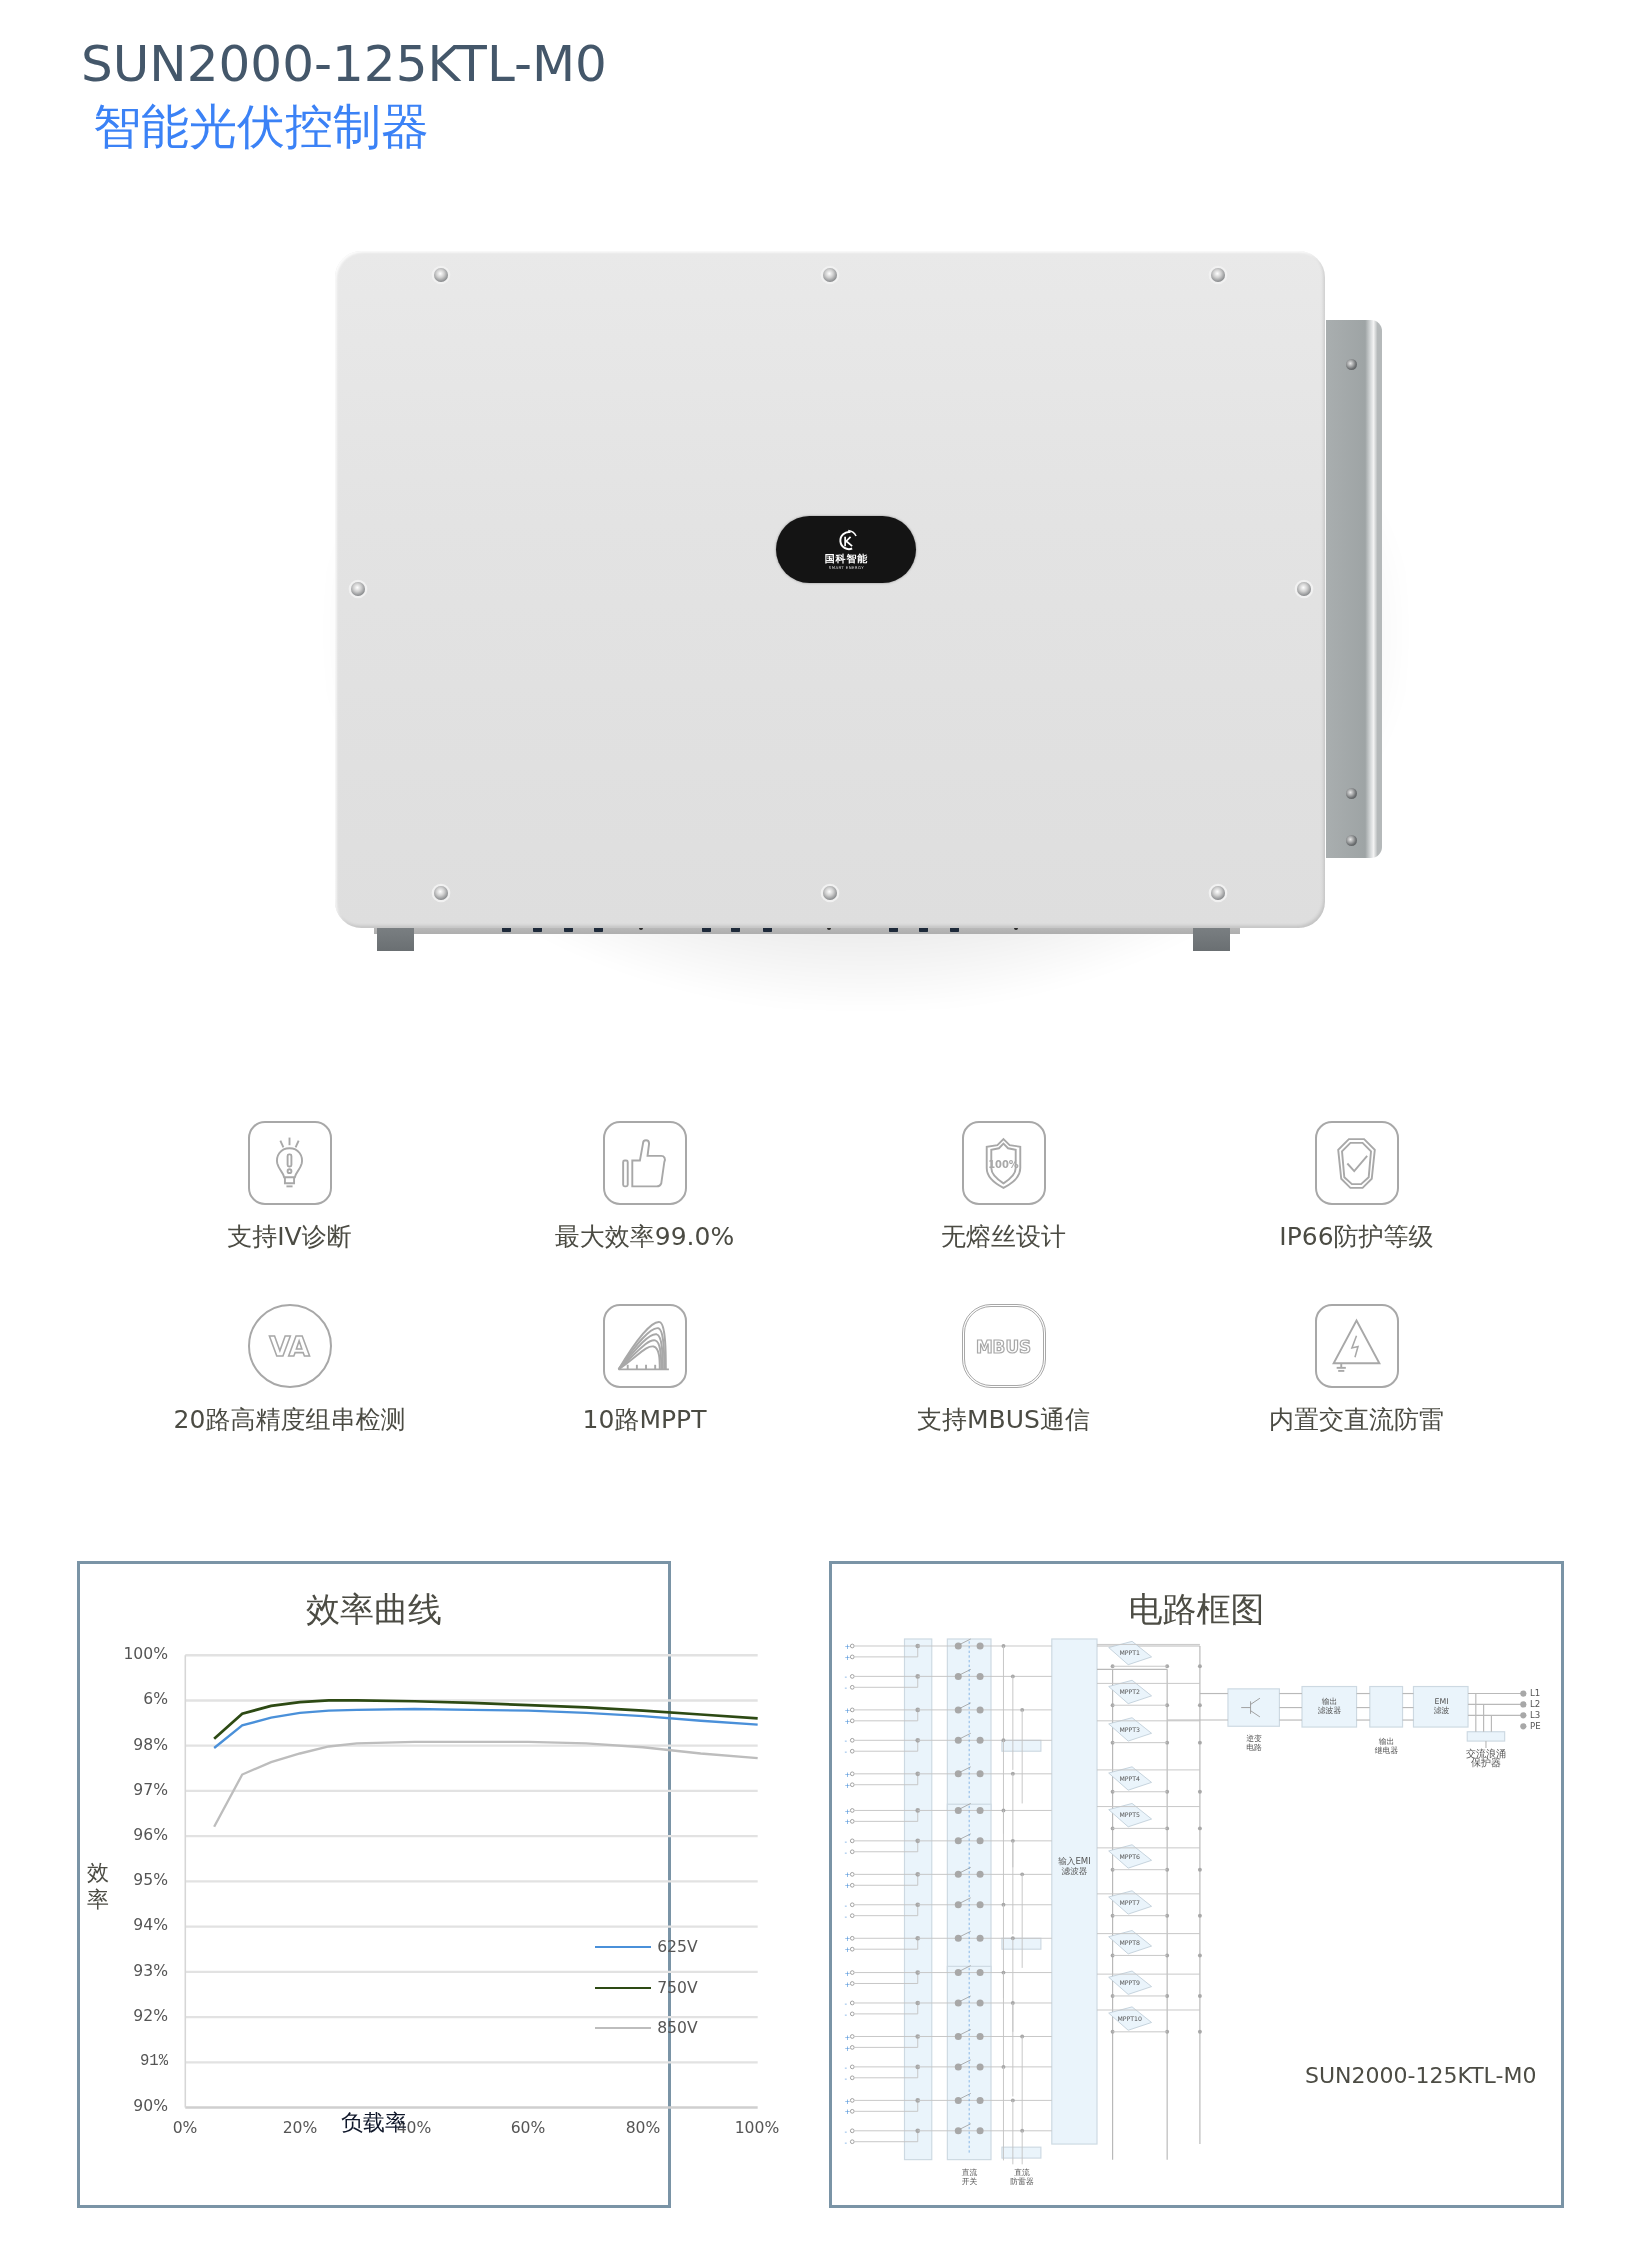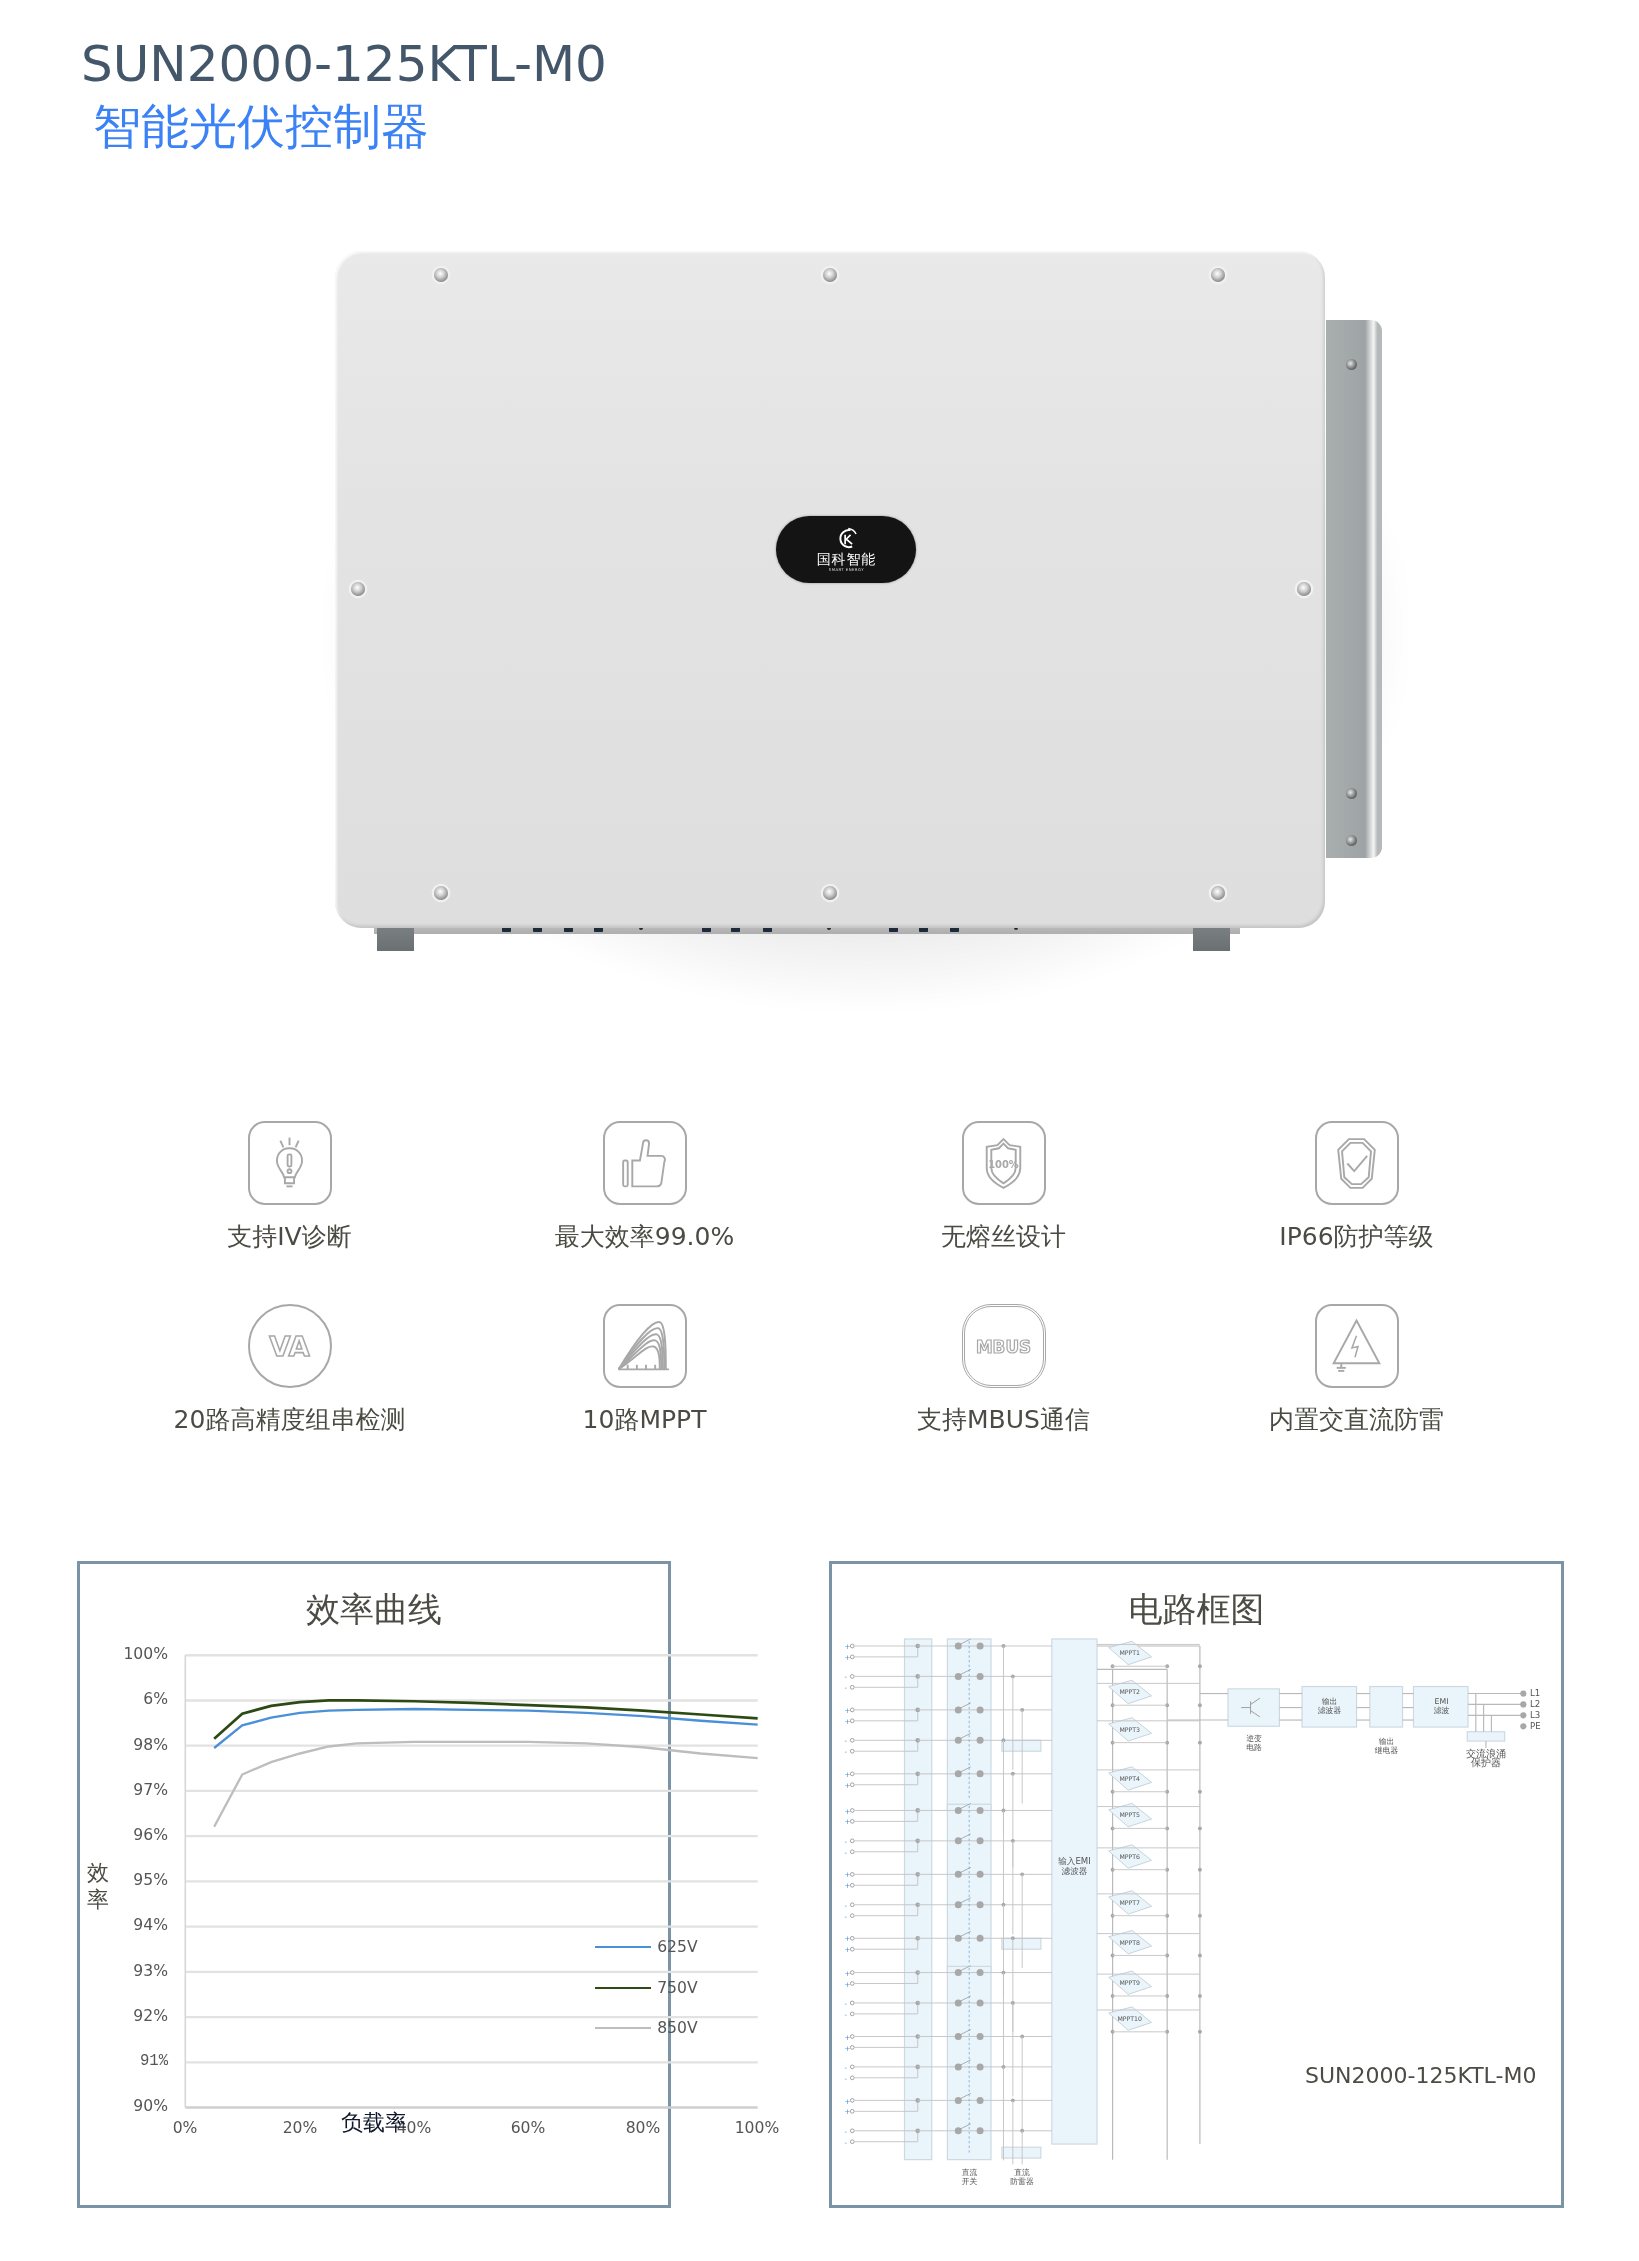--- a/index.html
+++ b/index.html
@@ -21,21 +21,21 @@
   .panel { position:absolute; left:23.4px; top:25px; width:990px; height:677px;
            background:linear-gradient(180deg,#e9e9e9 0%,#e3e3e3 40%,#dedede 100%);
            border-radius:26.5px; box-shadow: inset -1.6px -2.3px 3.1px rgba(0,0,0,0.12), inset 1.6px 1.6px 2.3px rgba(255,255,255,0.9); }
   .screw { position:absolute; width:14px; height:14px; border-radius:50%;
            background:radial-gradient(circle at 45% 40%,#ffffff 0%,#cfcfcf 35%,#8d8f91 70%,#6b6d6f 100%);
            box-shadow:0 0 0 2.3px #f1f1f1; }
   .logo-badge { position:absolute; left:441px; top:265px; width:140px; height:67px; background:#141414;
                 border-radius:34px; box-shadow:0 0 2.3px rgba(0,0,0,0.4); display:flex; flex-direction:column;
                 align-items:center; justify-content:center; }
   .logo-mark { width:23.4px; height:23.4px; }
-  .logo-cn { color:#fff; font-size:14px; font-weight:normal; letter-spacing:0.8px; margin-top:1.6px; line-height:1; }
+  .logo-cn { color:#fff; font-size:10px; font-weight:bold; letter-spacing:0.8px; margin-top:1.6px; line-height:1; }
   .logo-en { color:#ddd; font-size:3.9px; letter-spacing:0.4px; line-height:1; margin-top:1.6px; }
   .bottom-strip { position:absolute; left:62px; top:692px; width:866px; height:15.6px;
                   background:linear-gradient(180deg,#c9c9c9,#aeaeae); }
   .foot { position:absolute; top:700px; width:37px; height:25px; background:linear-gradient(180deg,#7b8083,#6a6f72); }
   .port { position:absolute; top:699px; width:9.4px; height:7px; background:#1e2a3a; border-radius:0.8px; }
   .port.small { width:3.9px; height:3.9px; top:700px; background:#2a2a2a; border-radius:50%; }
 
   
   .feature { position:absolute; width:327px; text-align:center; }
   .feature .icon-box { width:84px; height:84px; margin:0 auto; border:2.3px solid #a8a8a8; border-radius:17px;

